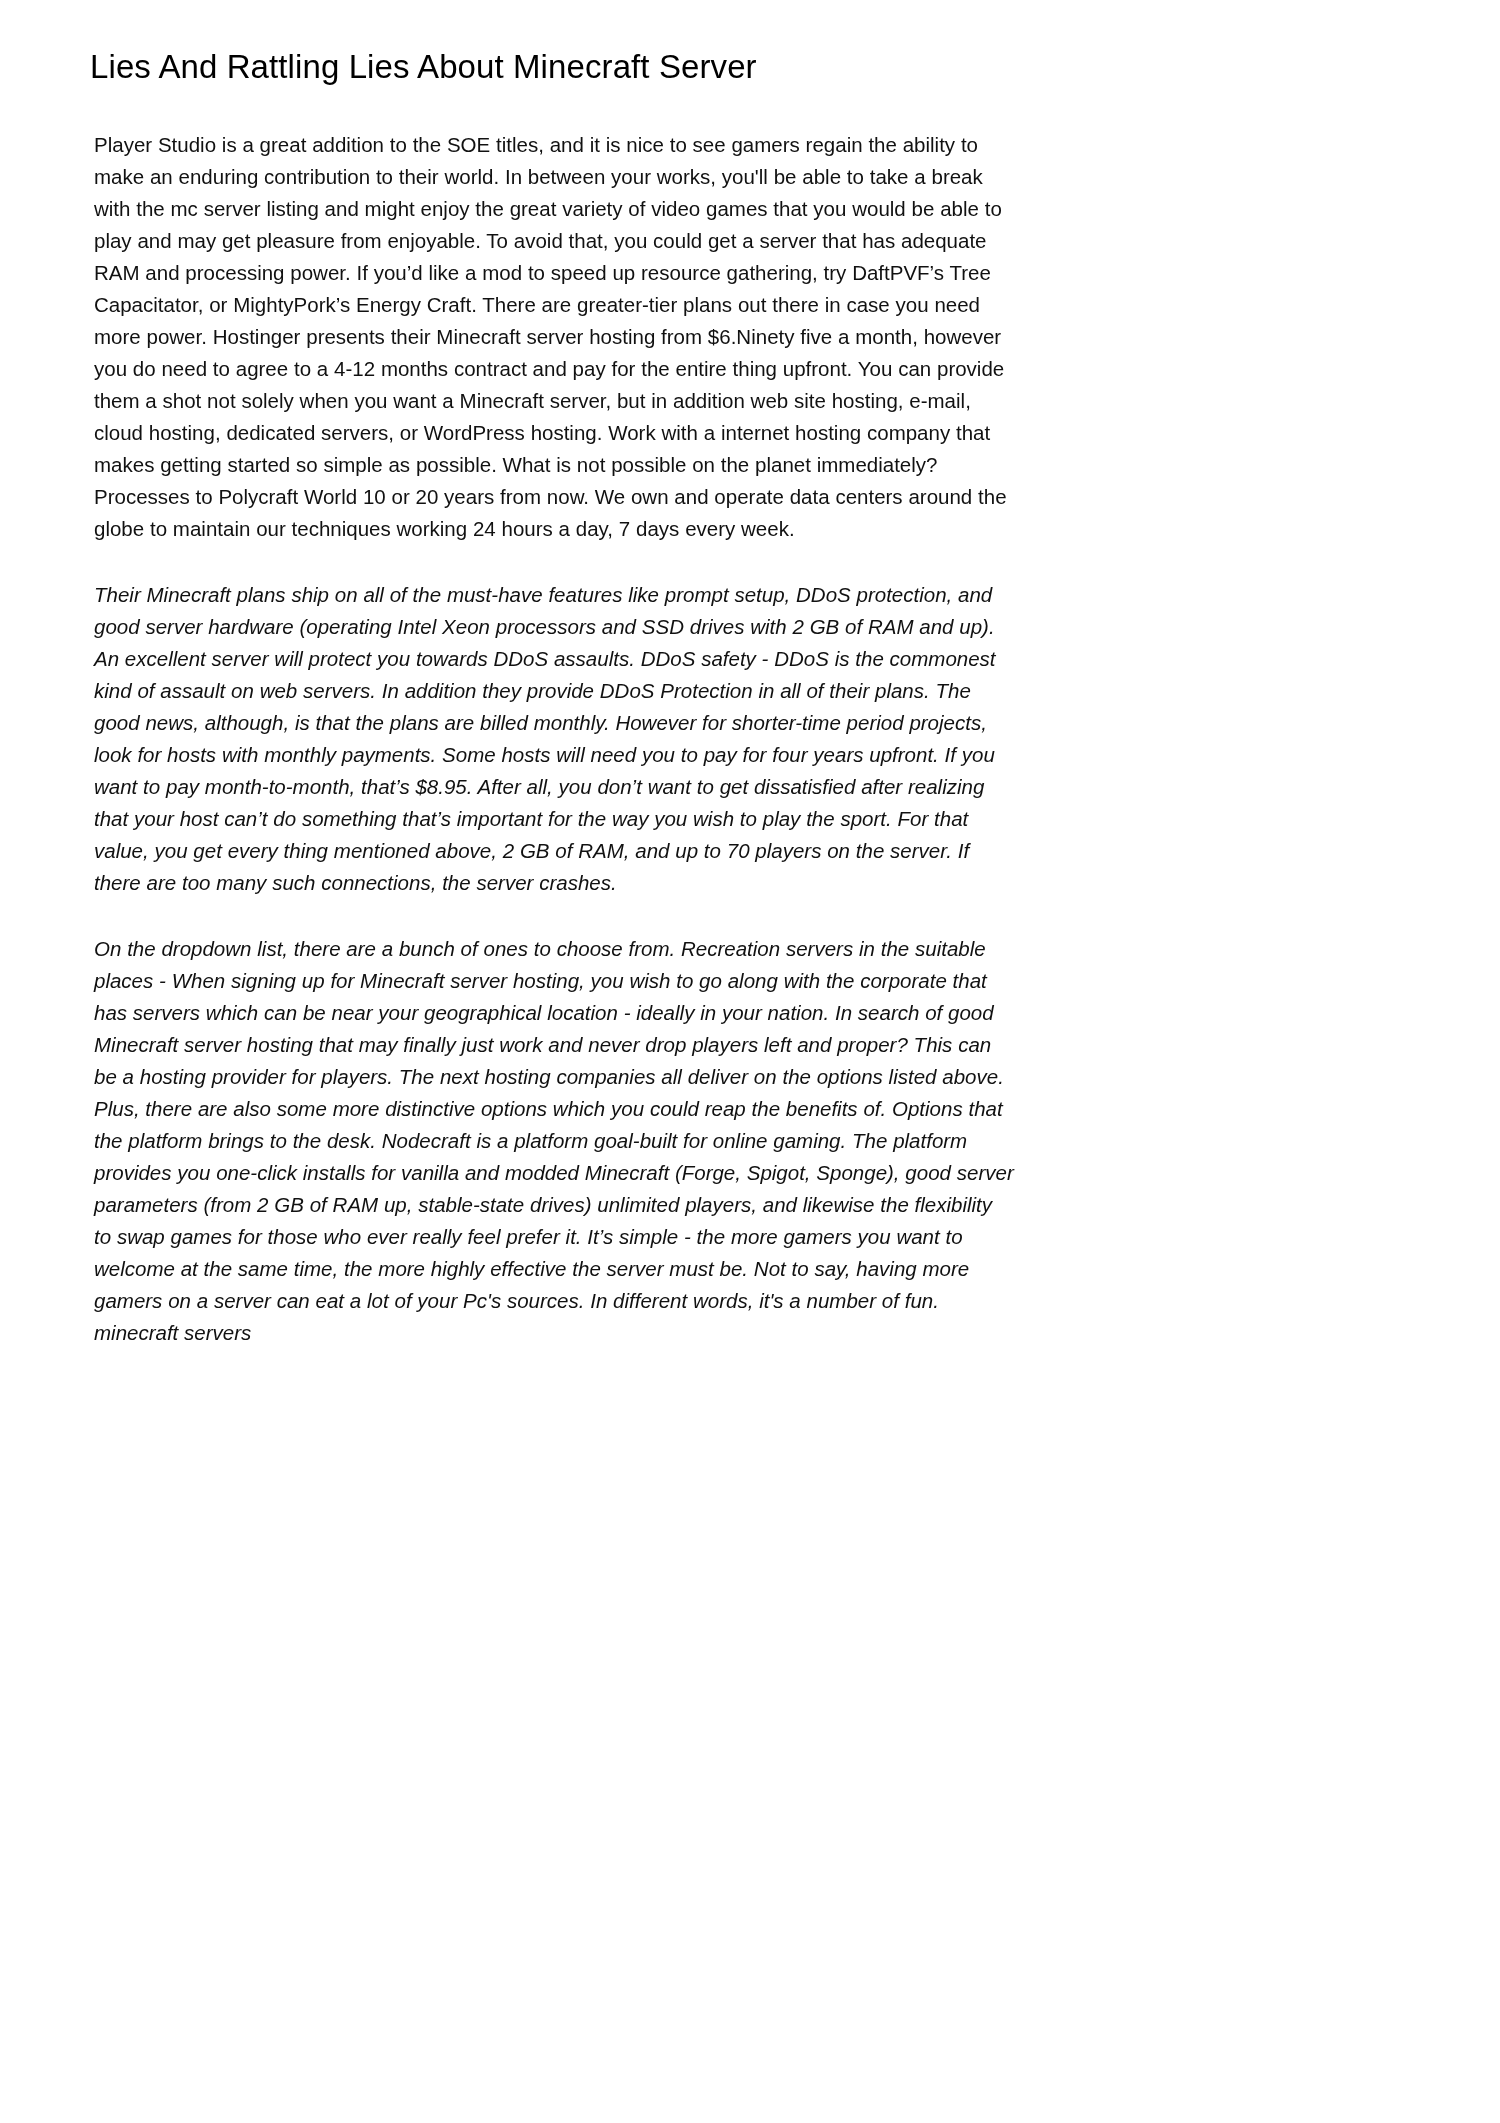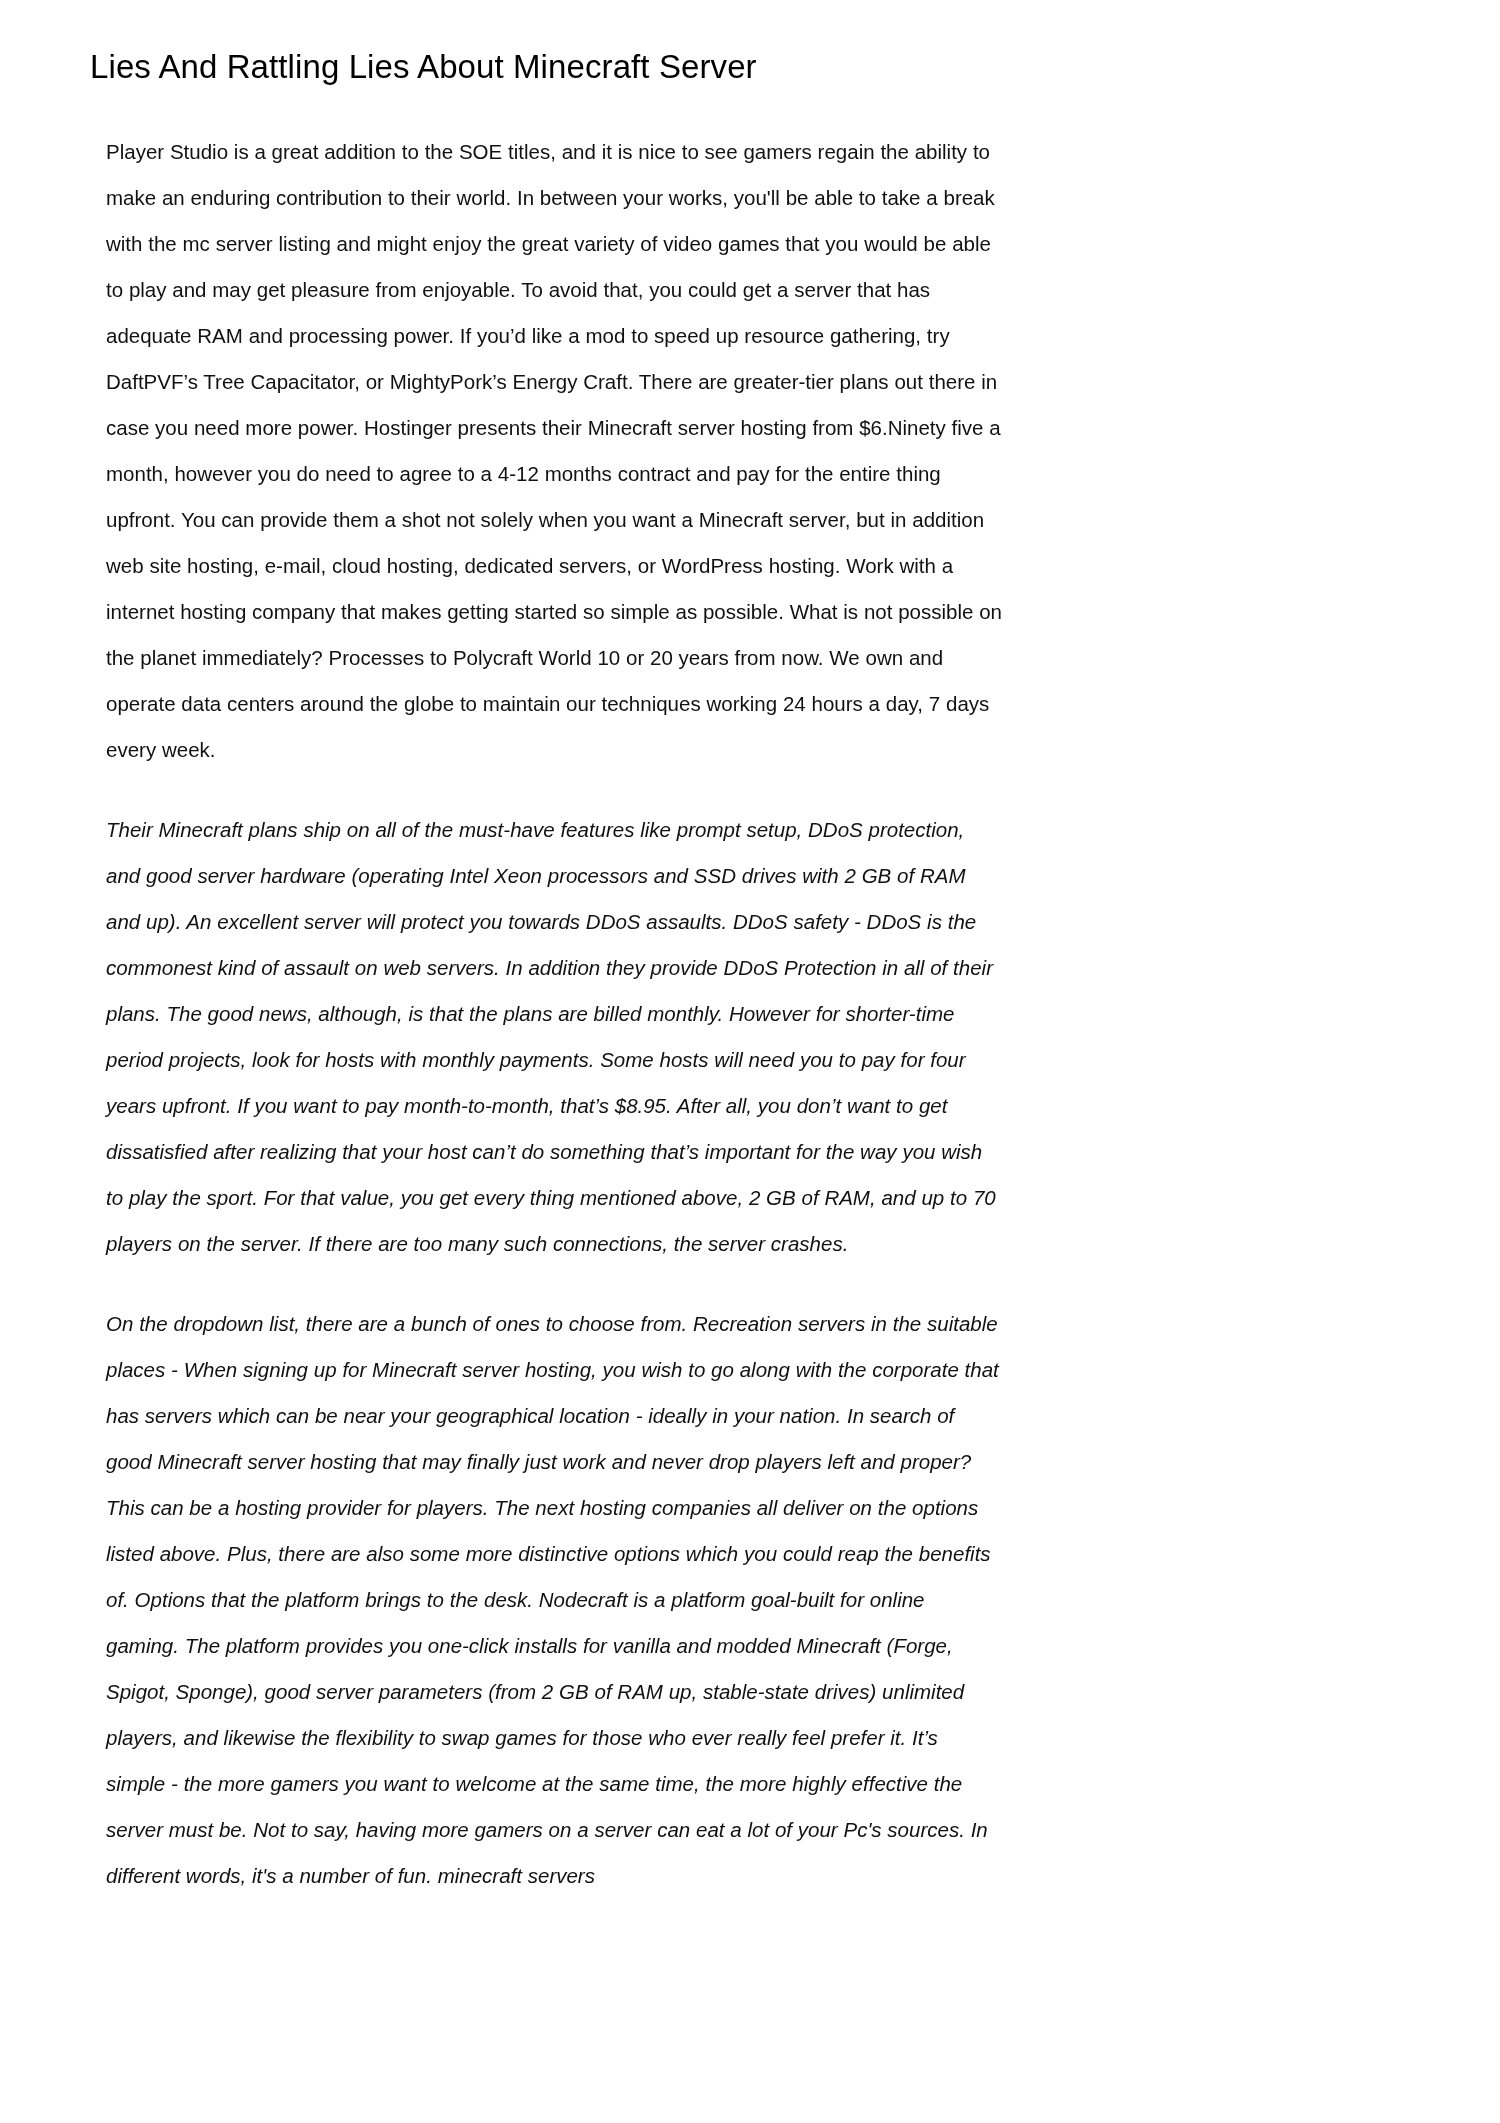--- a/index.html
+++ b/index.html
@@ -39,23 +39,23 @@
     margin: 0;
     padding-top: 46px;
   }
   .article-body {
     margin: 0;
     padding: 0;
   }
   .paragraph {
     font-family: "Liberation Sans", sans-serif;
     font-size: 20.5px;
-    line-height: 46px;
+    line-height: 32px;
     color: #111111;
-    margin: 16px;
+    margin: 4px;
     padding: 0;
     text-align: left;
     word-spacing: 0.1px;
   }
   .paragraph.first {
     margin-top: 41px;
   }
   .paragraph + .paragraph {
     margin-top: 34px;
     font-style: italic;

